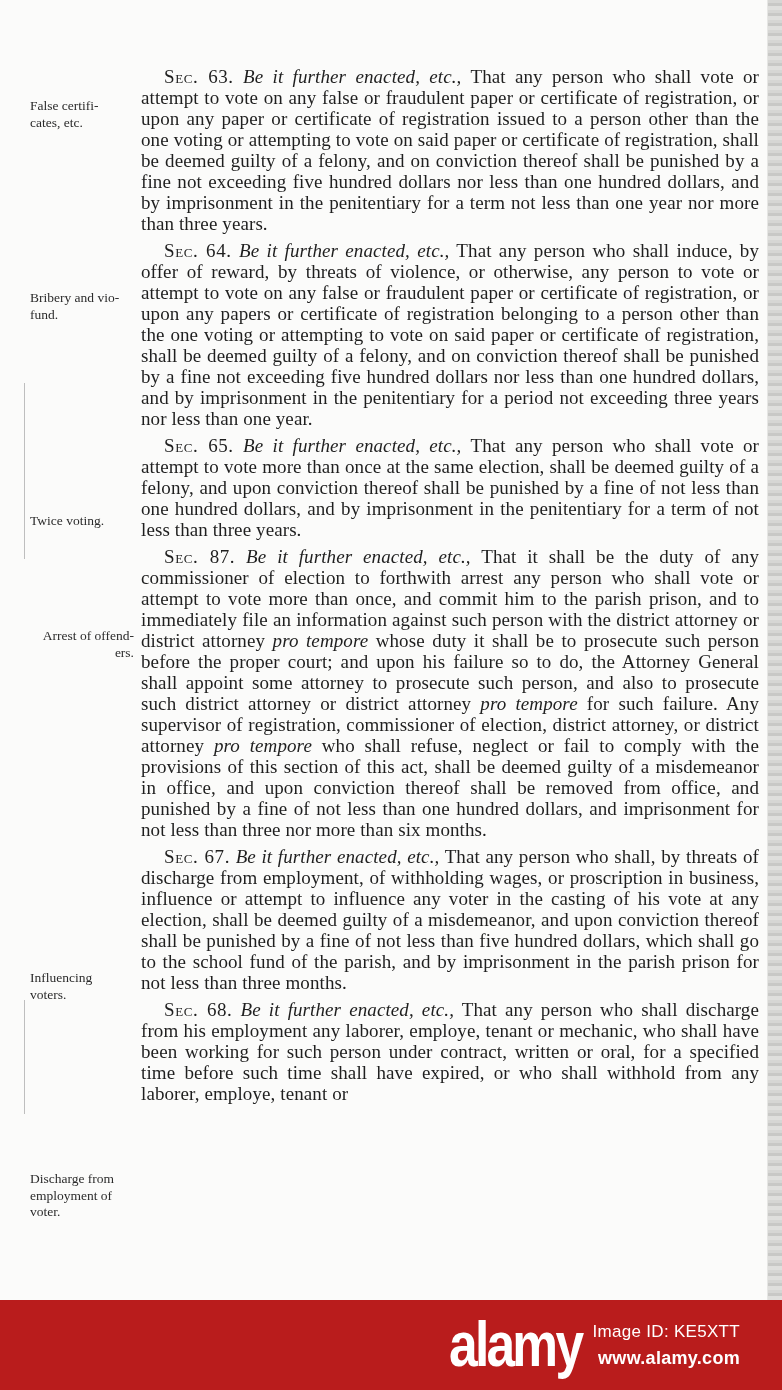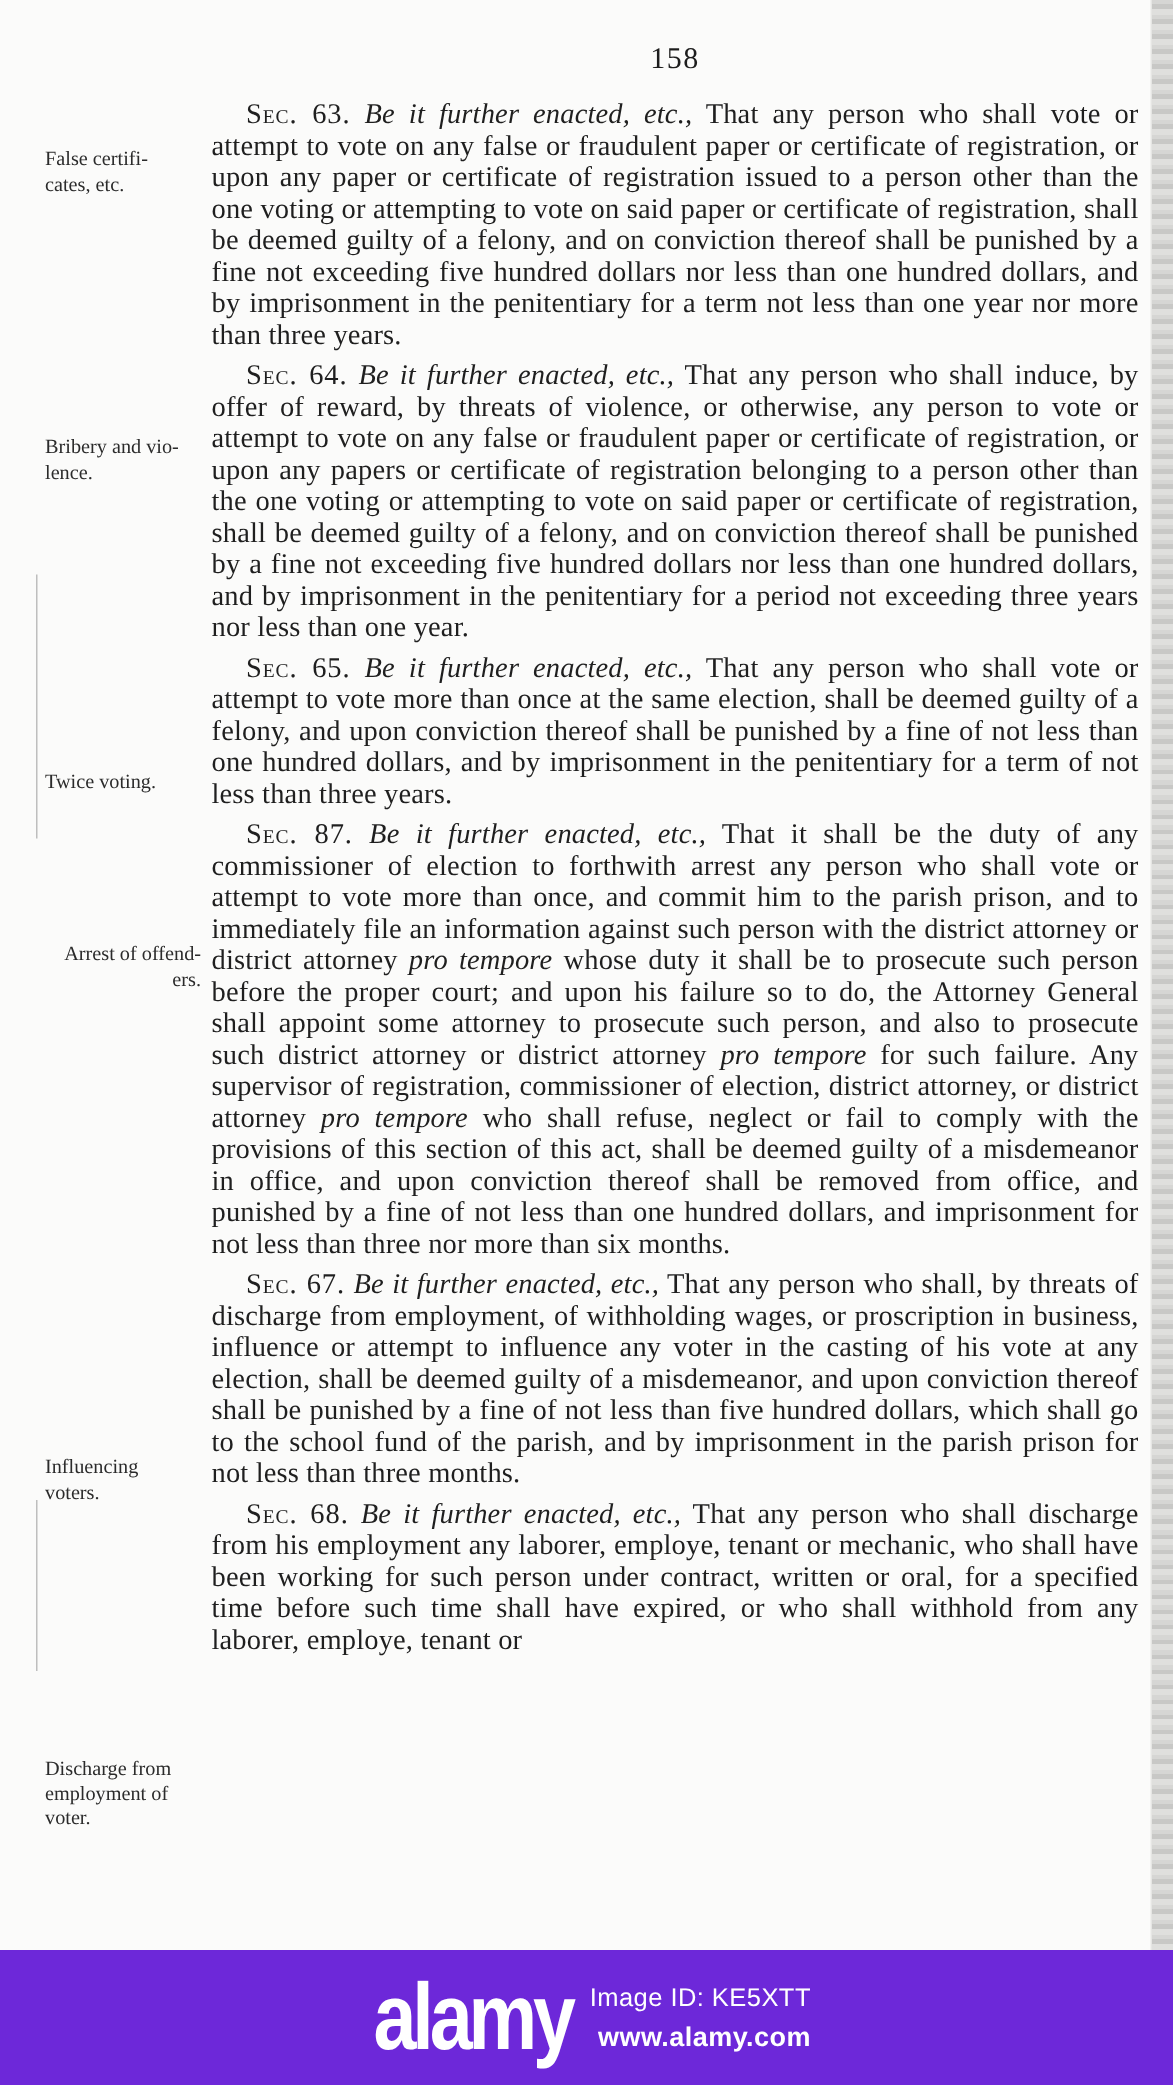--- a/index.html
+++ b/index.html
@@ -94,24 +94,24 @@
     border-left: 1px solid #e4e4e2;
     opacity: 0.9;
   }
   
   .alamy-bar {
     position: absolute;
     left: 0;
     top: 1300px;
     width: 782px;
     height: 90px;
-    background: #6d28d9;
+    background: #b91c1c;
     display: flex;
     align-items: center;
-    justify-content: center;
+    justify-content: flex-end;
     padding: 0 42px 0 50px;
     box-sizing: border-box;
     font-family: "Liberation Sans", sans-serif;
   }
   .alamy-logo {
     color: #ffffff;
     font-size: 56px;
     font-weight: 700;
     letter-spacing: -3px;
     transform: scaleY(1.12) scaleX(0.92);
@@ -132,27 +132,26 @@
     font-size: 18px;
     font-weight: 700;
     letter-spacing: 0.3px;
   }
 </style>
 </head>
 <body>
 
 <div class="page">
 
-  <div class="page-number">158</div>
 
   <aside>
     <div class="margin-note note-1">False certifi-
 cates, etc.</div>
     <div class="margin-note note-2">Bribery and vio-
-lence.</div>
+fund.</div>
     <div class="margin-note note-3">Twice voting.</div>
     <div class="margin-note note-4">Arrest of offend-
 ers.</div>
     <div class="margin-note note-5">Influencing
 voters.</div>
     <div class="margin-note note-6">Discharge from
 employment of
 voter.</div>
   </aside>
 

